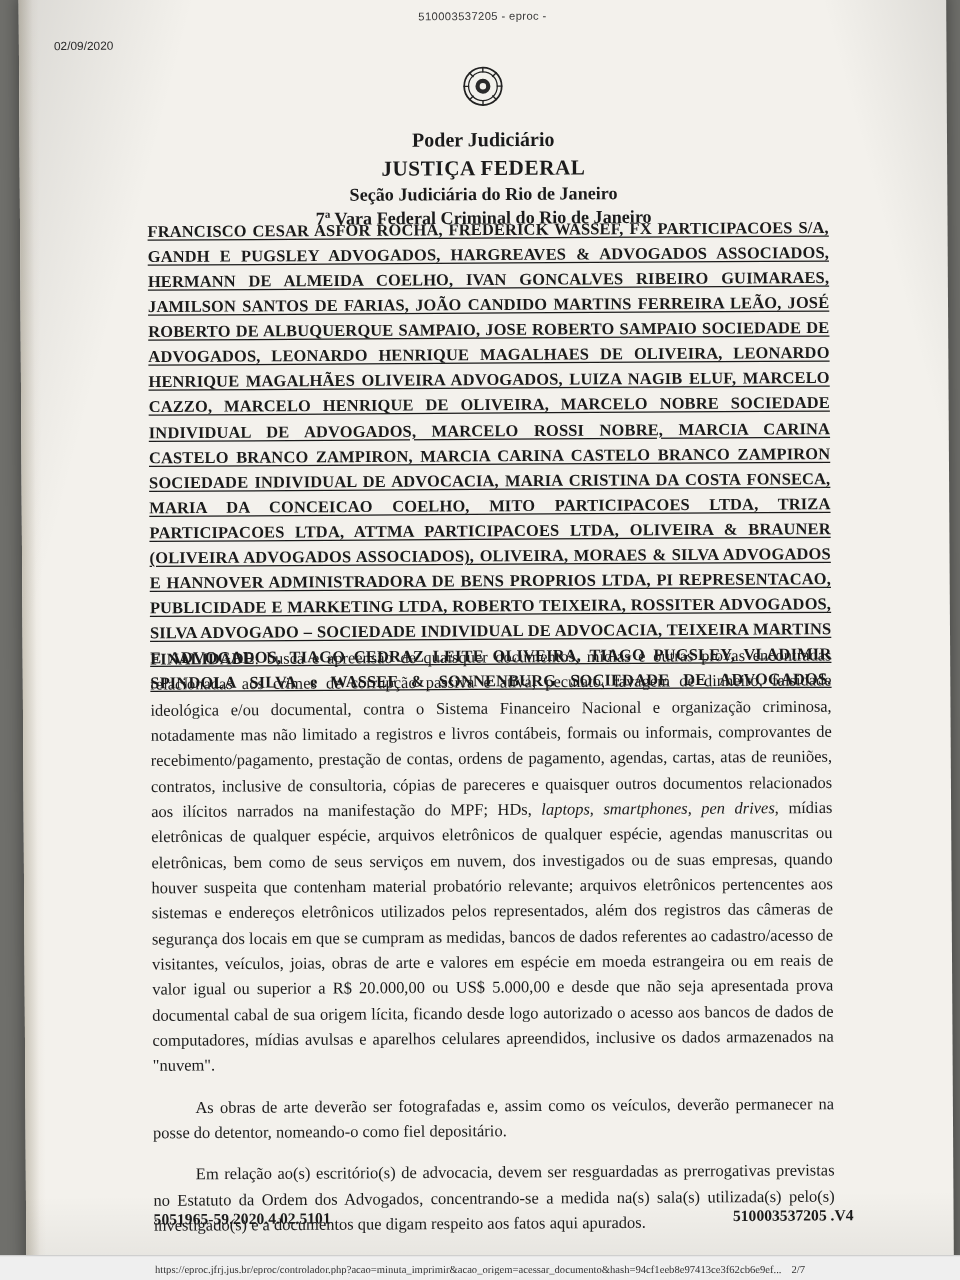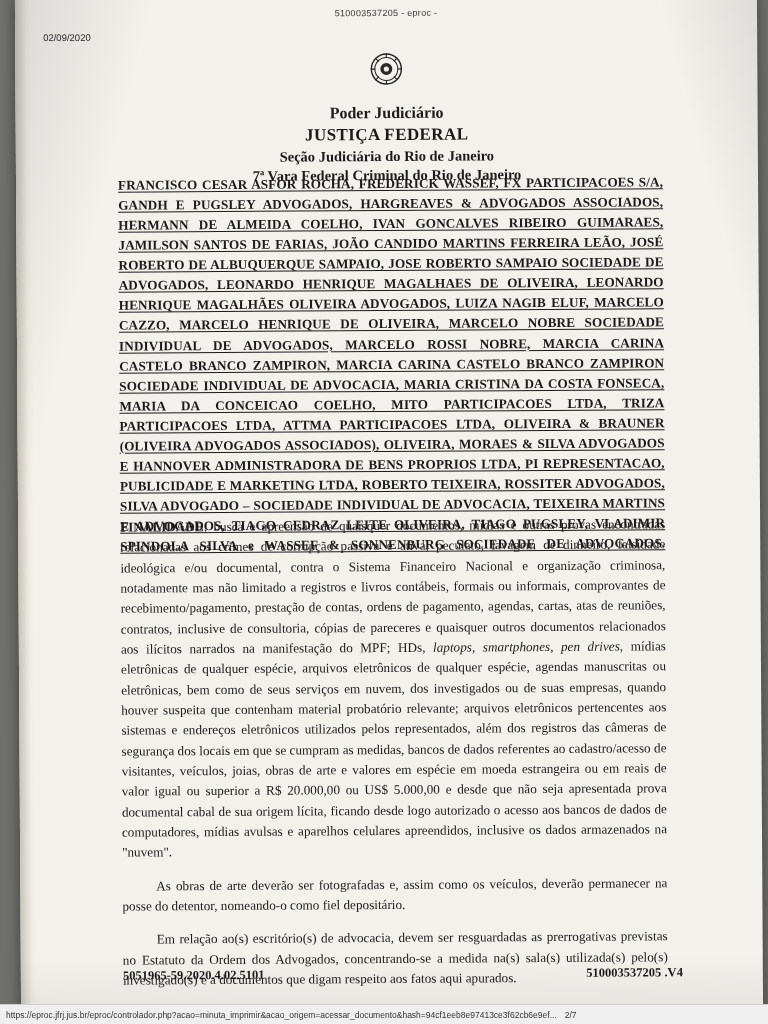--- a/index.html
+++ b/index.html
@@ -135,26 +135,26 @@
   }
 
   .urlbar {
     position: absolute;
     left: 0;
     bottom: 0;
     width: 768px;
     height: 20px;
     background: #efefef;
     border-top: 1px solid #cfcfcf;
-    font-family: Liberation Sans, sans-serif;
+    font-family: Liberation Serif, serif;
     font-size: 8.5px;
     color: #333;
     display: flex;
     align-items: center;
-    justify-content: flex-start;
+    justify-content: center;
     padding: 0 6px;
     box-sizing: border-box;
   }
   .urlbar .u { overflow: hidden; white-space: nowrap; text-overflow: ellipsis; }
   .urlbar .pg { padding-left: 8px; }
 </style>
 </head>
 <body>
 
 <div class="page">

